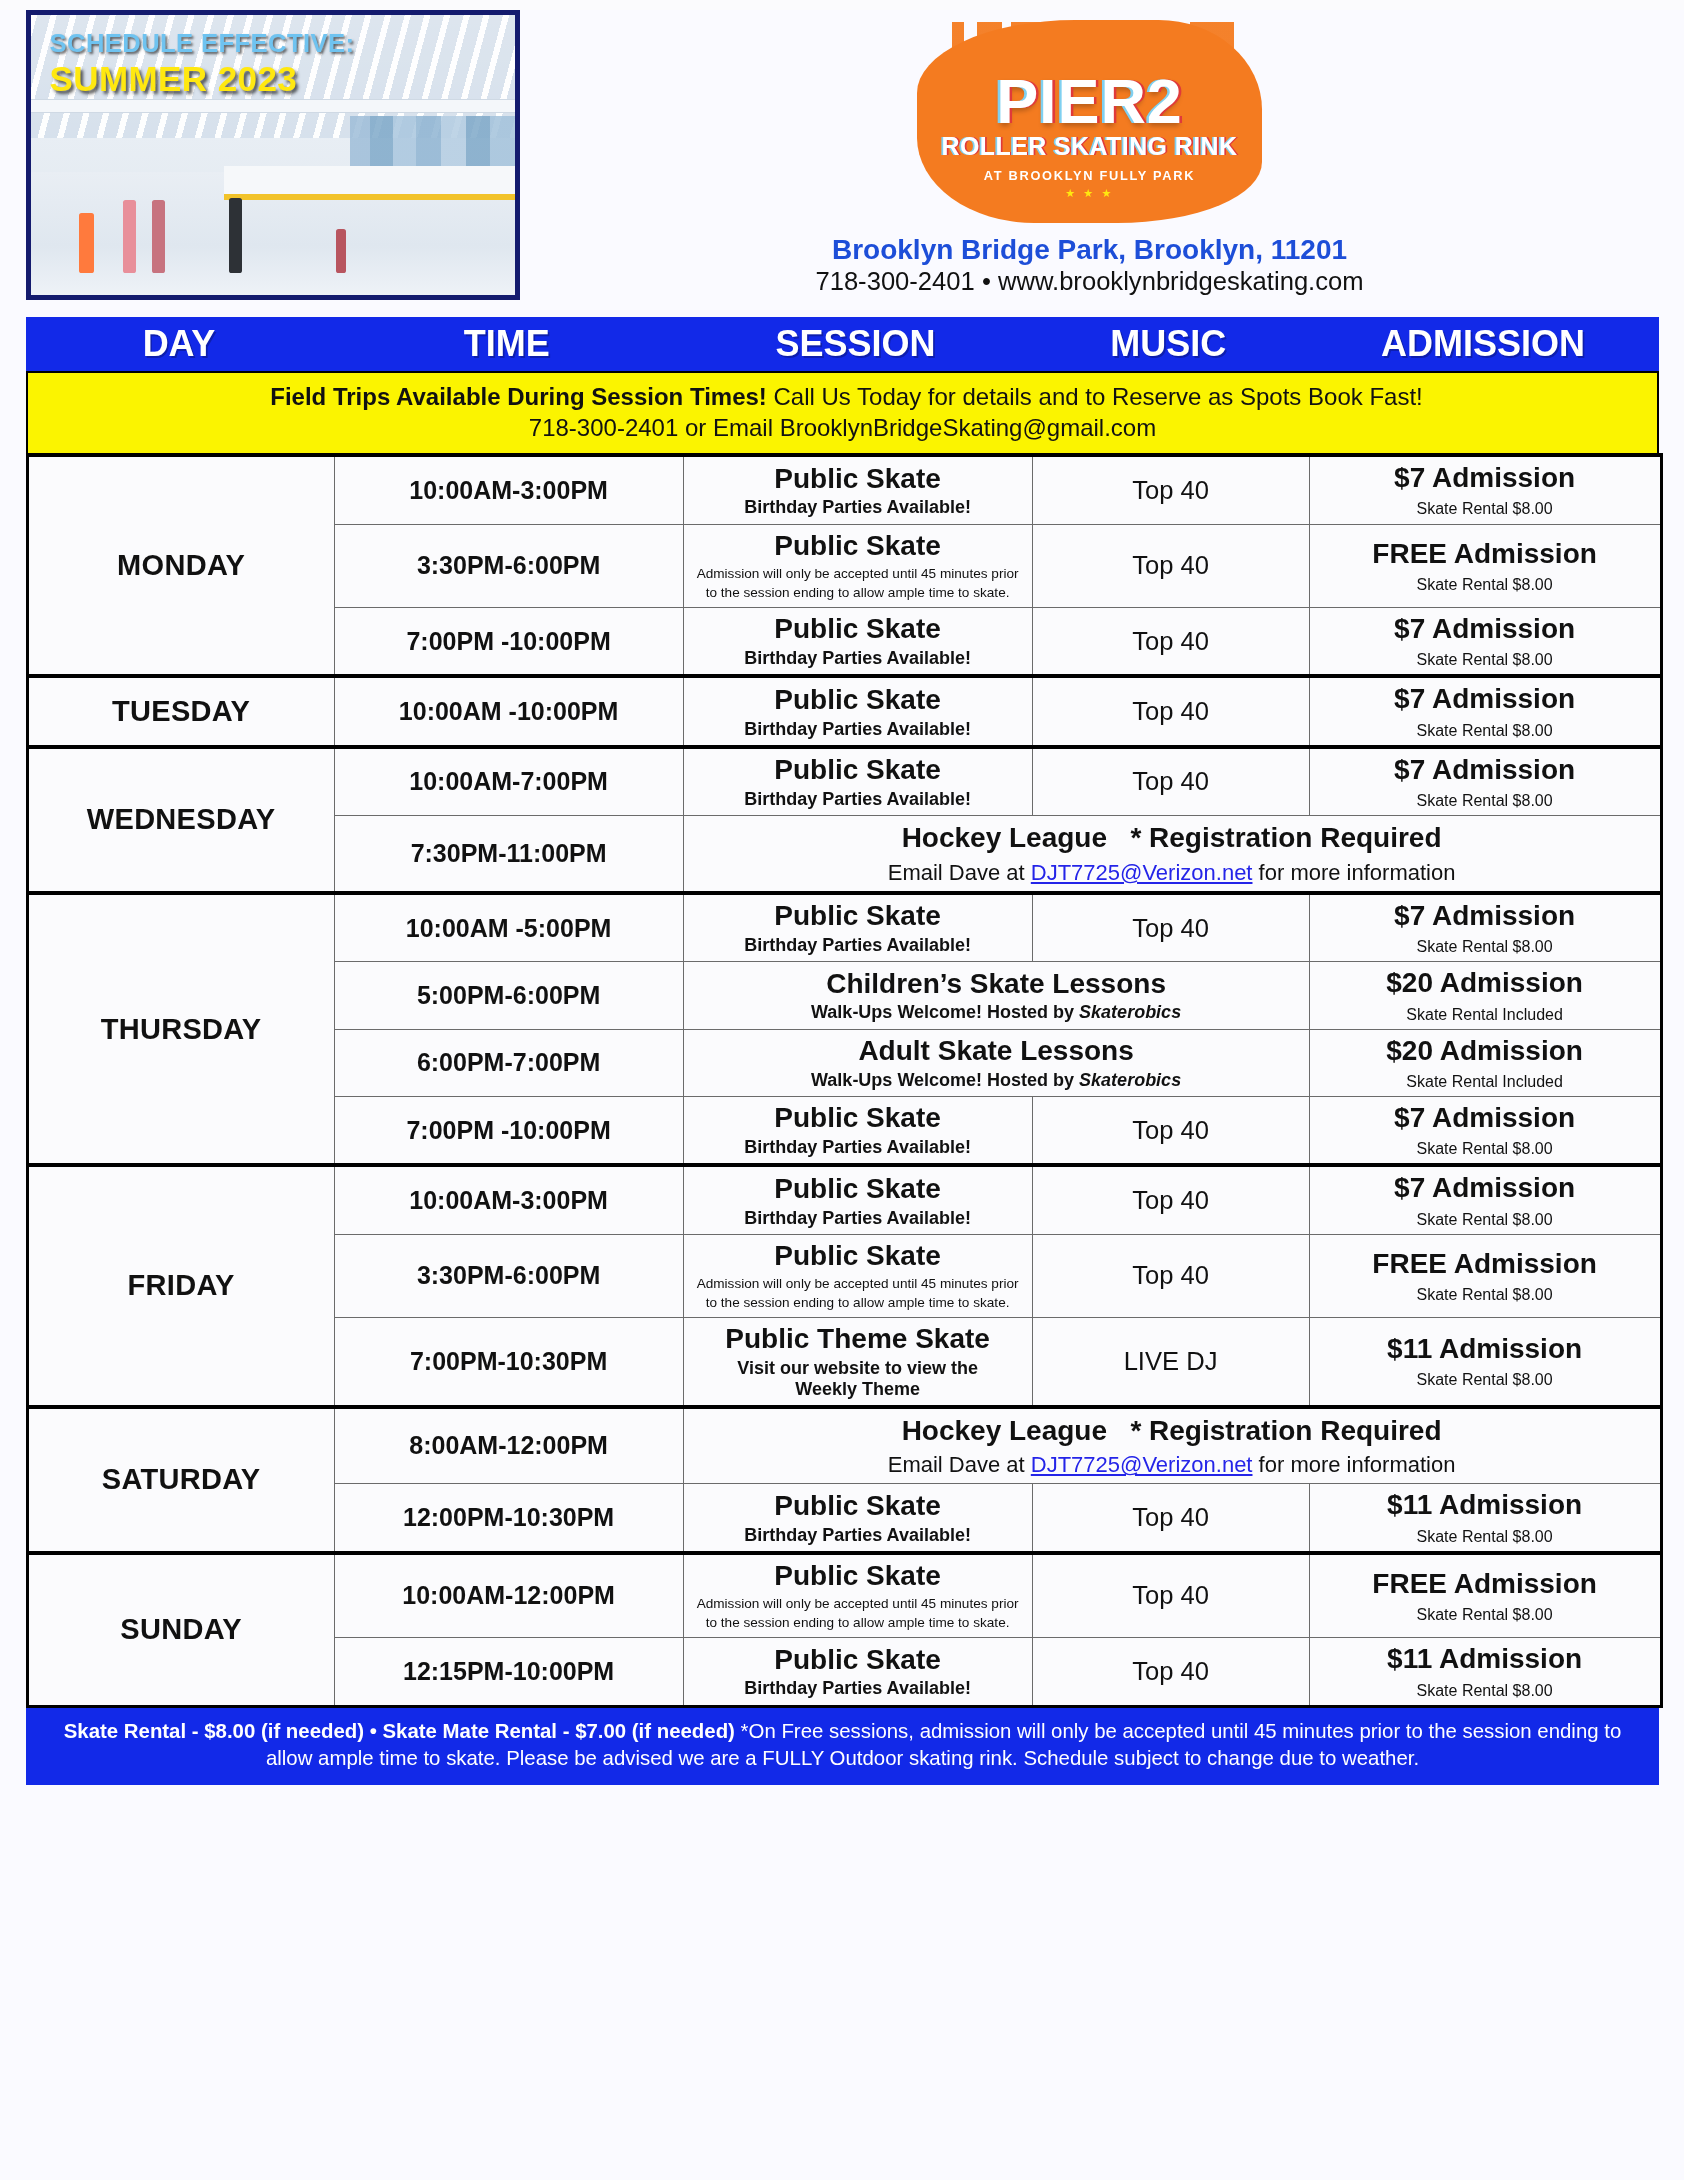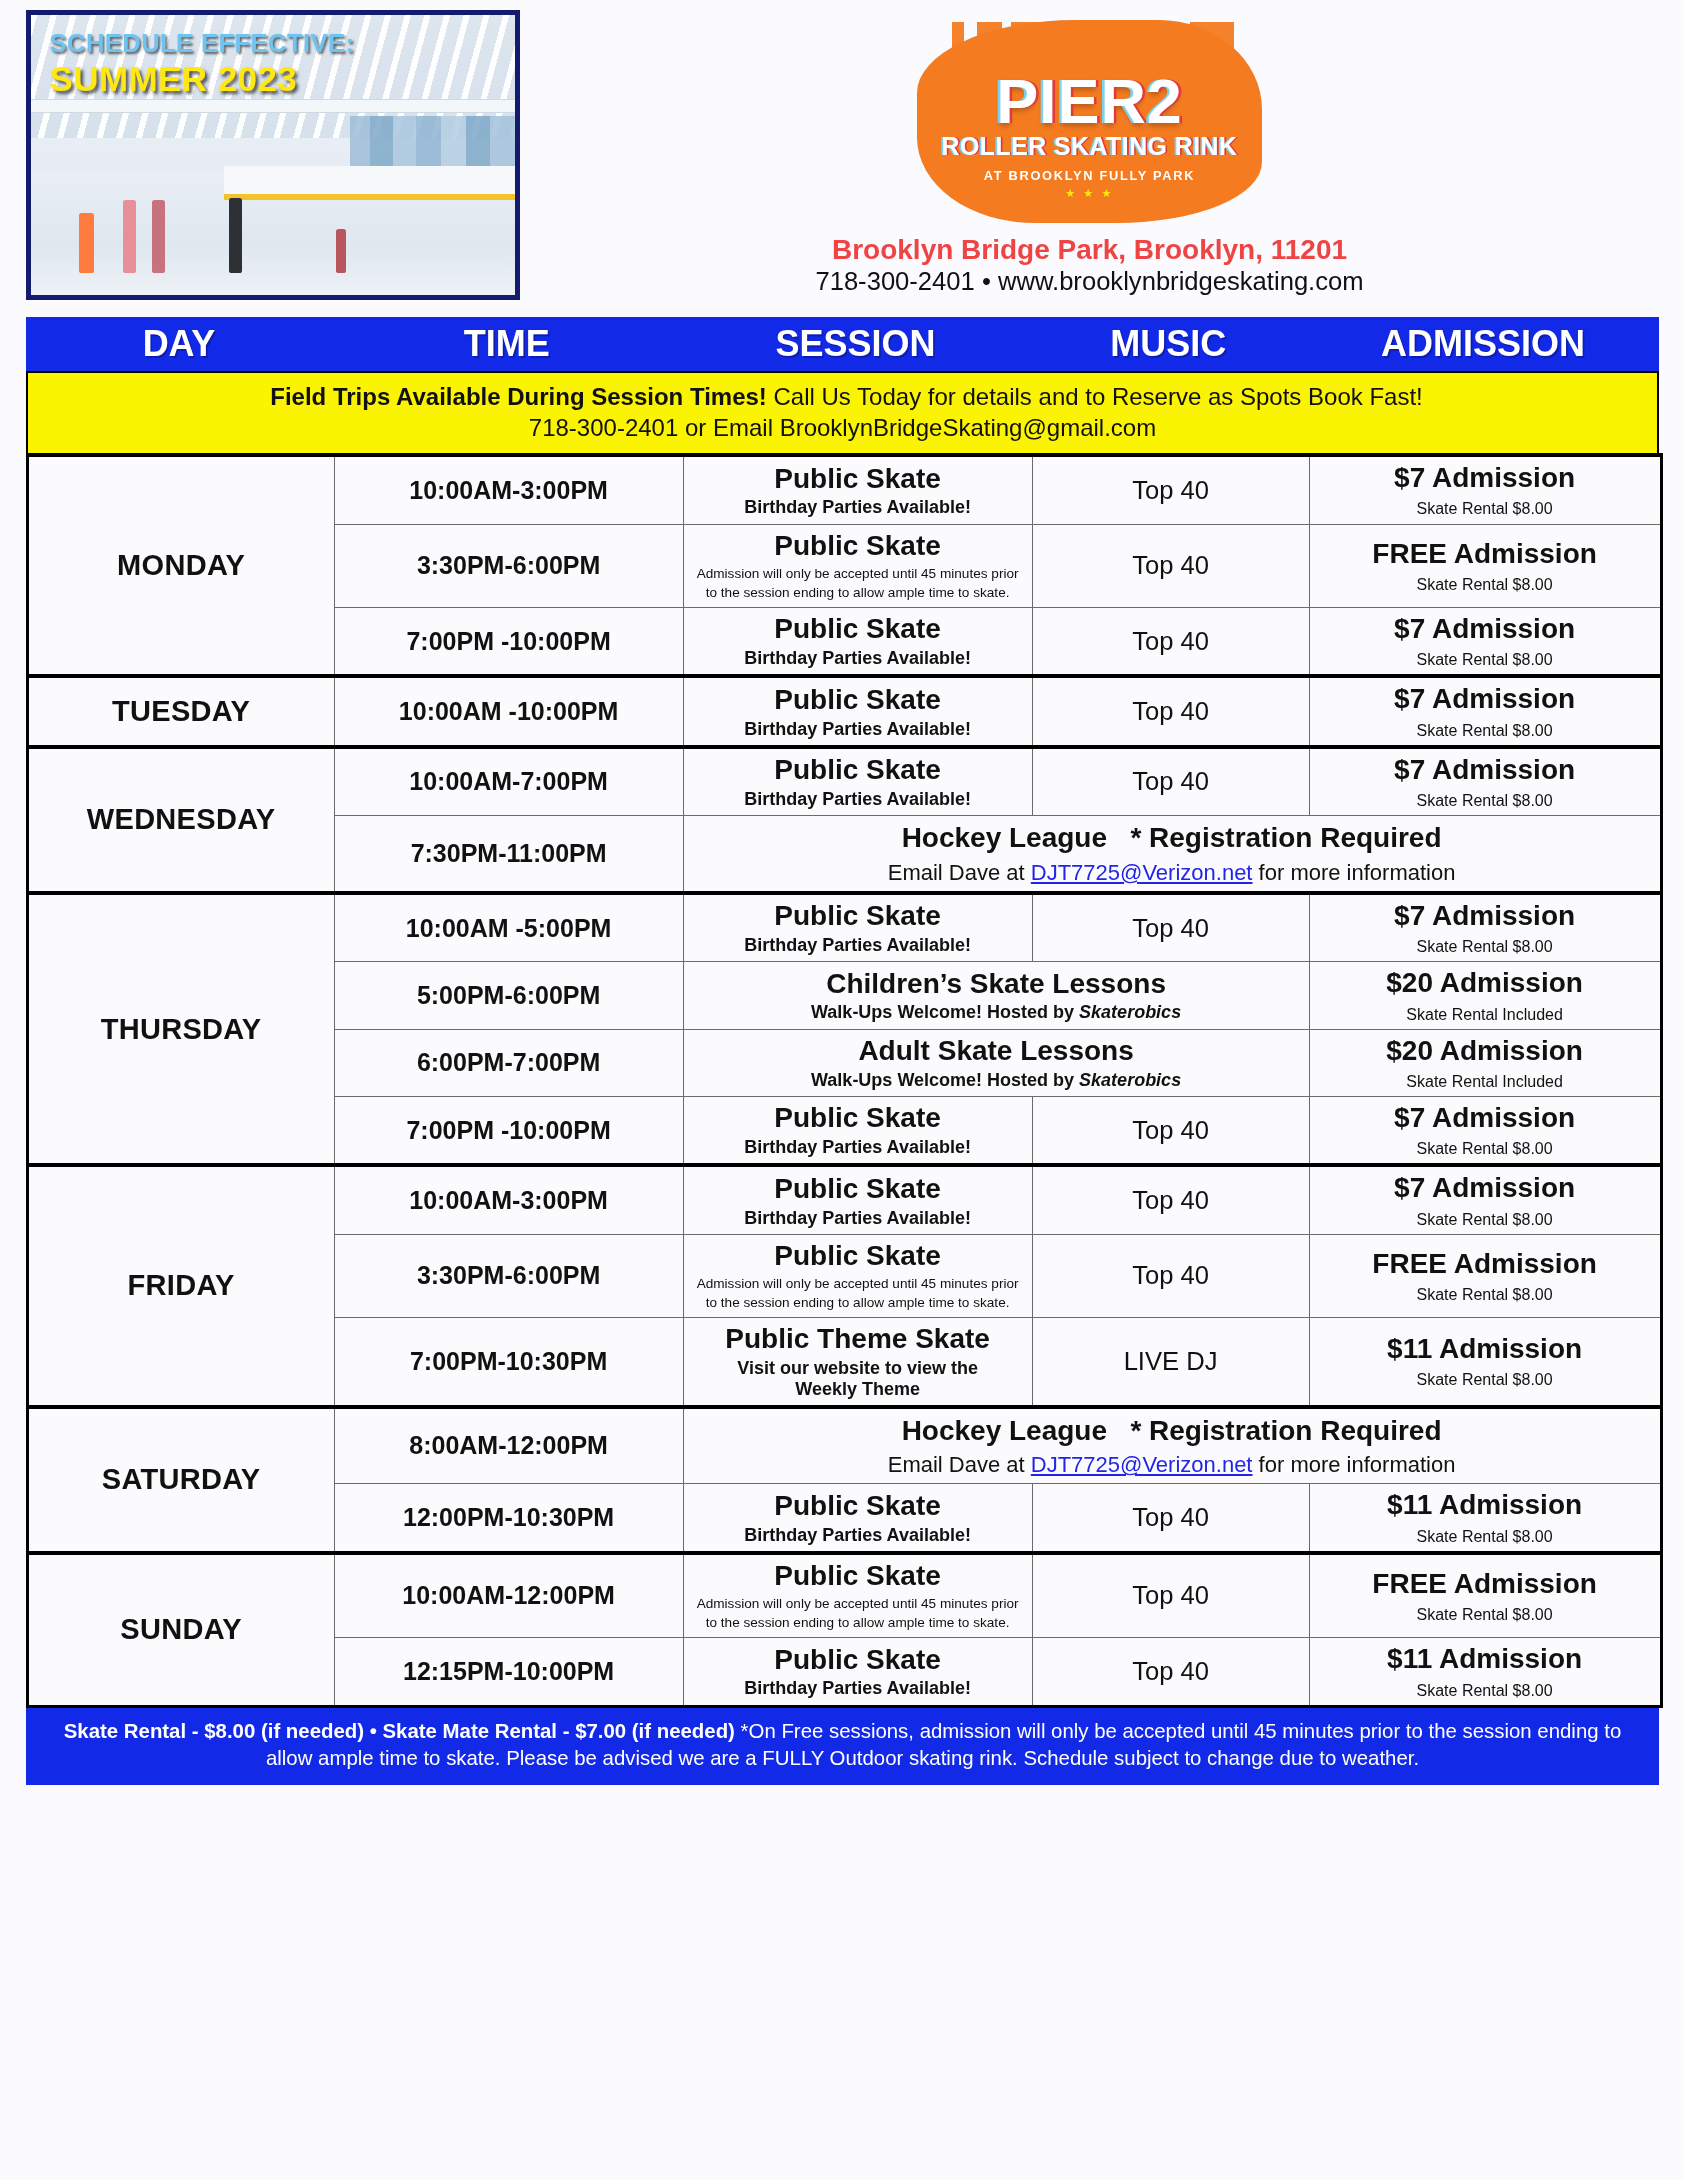--- a/index.html
+++ b/index.html
@@ -127,21 +127,21 @@
   .logo-rink {
     font-size:25px; font-weight:700; color:#ffffff; letter-spacing:0.4px;
     text-shadow: -1.7px 0 0 #7fd0f0, 1.7px 0 0 #e03a3a;
     margin-top:1.7px;
   }
   .logo-park {
     font-size:12.8px; font-weight:700; color:#ffffff; letter-spacing:1.7px; margin-top:6.8px;
   }
   .logo-stars { color:#ffe810; font-size:11px; margin-top:3.4px; letter-spacing:2.6px; }
 
-  .addr1 { font-size:28px; font-weight:700; color:#ef4444; margin-top:5.1px; white-space:nowrap; }
+  .addr1 { font-size:28px; font-weight:700; color:#1d4ed8; margin-top:5.1px; white-space:nowrap; }
   .addr2 { font-size:25.6px; font-weight:400; color:#111; margin-top:0.9px; white-space:nowrap; }
 
   
   .photo-right {
     width: 464px; height: 290px;
     border: 5.1px solid #141b6e;
     position: relative; overflow:hidden;
     background: linear-gradient(#5fb6e8 0 44%, #2f8fd0 44% 62%, #1f7ec0 62% 100%);
   }
   .br-sky { position:absolute; left:0; top:0; width:100%; height:46%; background:linear-gradient(#49a9e4,#8fcdee); }

